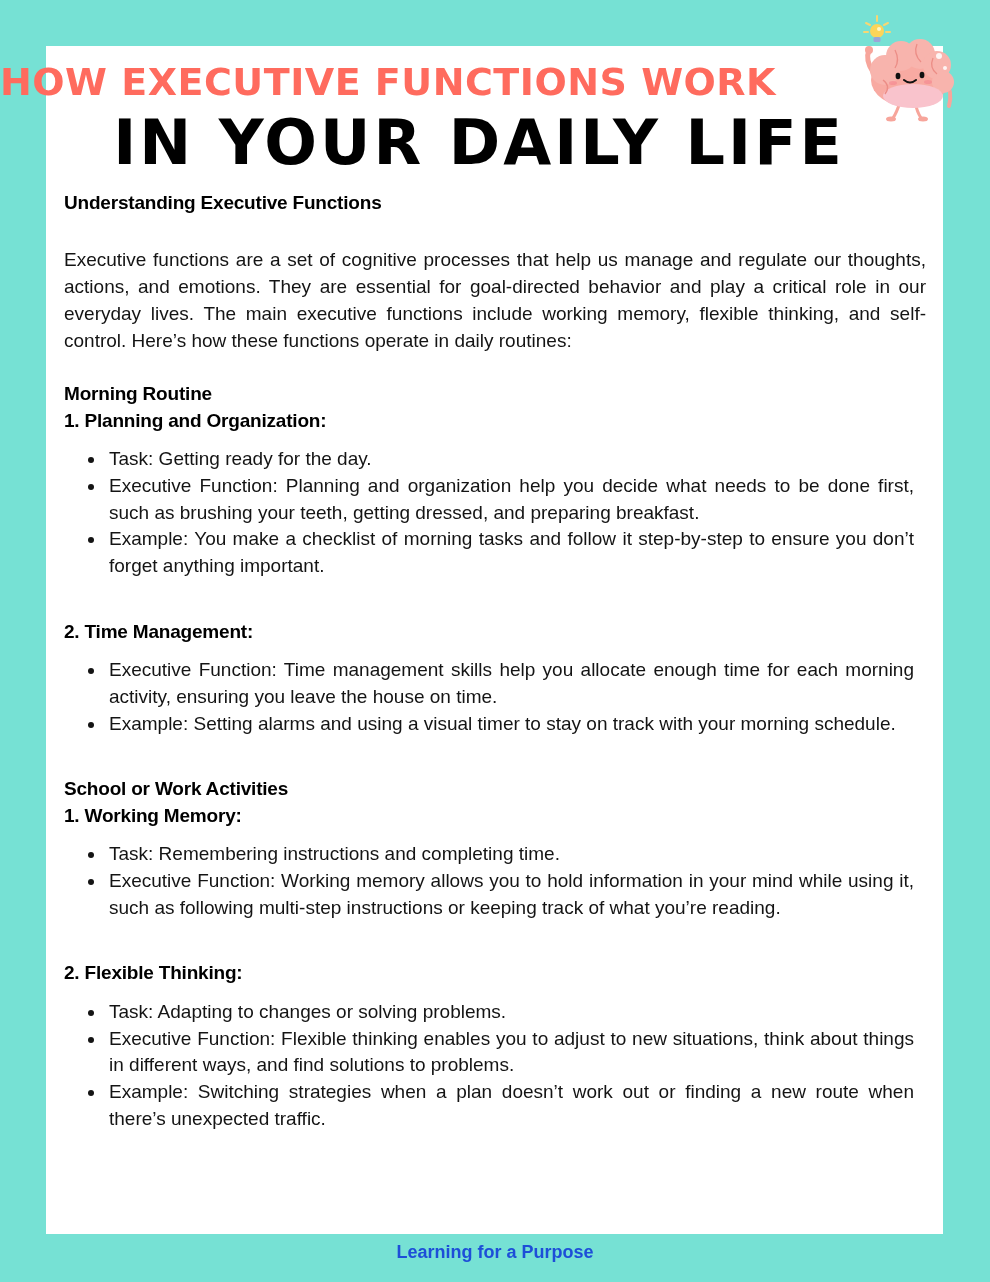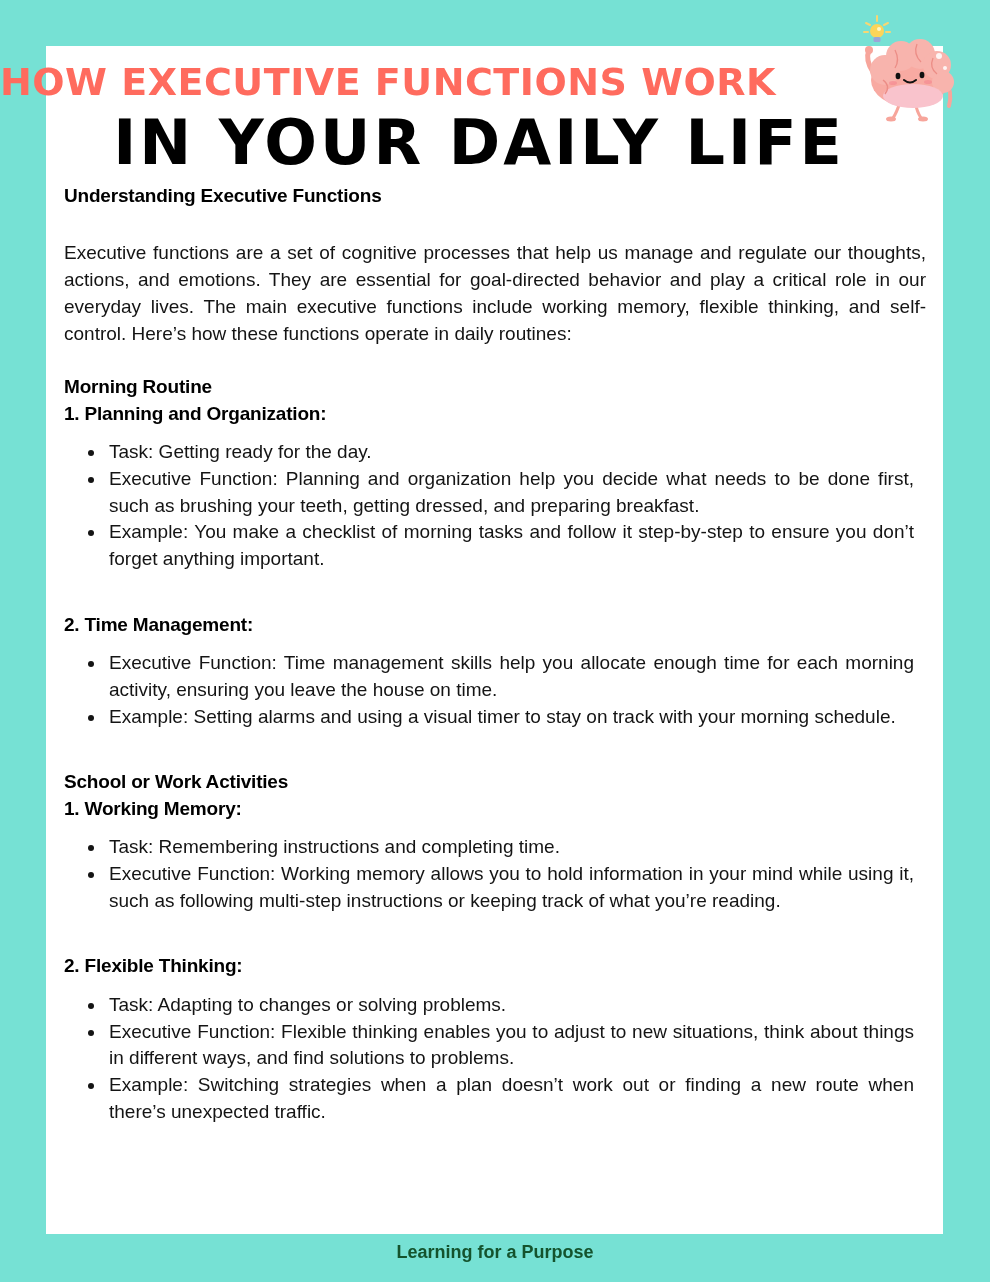--- a/index.html
+++ b/index.html
@@ -46,21 +46,21 @@
       font-weight: bold;
       font-size: 62px;
       letter-spacing: 3px;
       line-height: 74px;
       color: #000000;
       white-space: nowrap;
     }
     .content {
       position: absolute;
       left: 64px;
-      top: 183px;
+      top: 190px;
       width: 862px;
       font-size: 19px;
       line-height: 26.7px;
     }
     .content p {
       margin: 0;
       text-align: justify;
     }
     .h-bold {
       font-weight: bold;
@@ -92,21 +92,21 @@
     }
     .footer {
       position: absolute;
       left: 0;
       top: 1240px;
       width: 990px;
       text-align: center;
       font-weight: bold;
       font-size: 18px;
       line-height: 24px;
-      color: #14532d;
+      color: #1d4ed8;
     }
     .mascot {
       position: absolute;
       left: 855px;
       top: 10px;
       width: 110px;
       height: 115px;
     }
   </style>
 </head>

